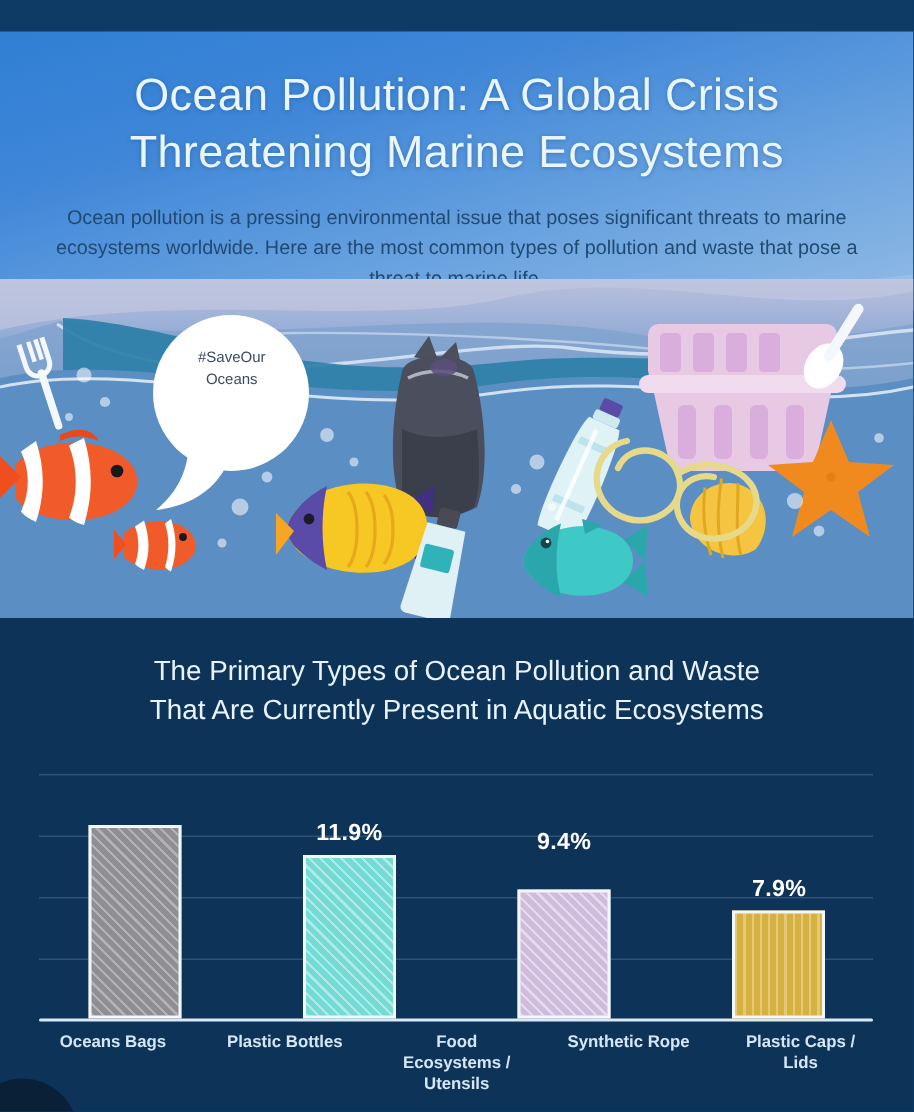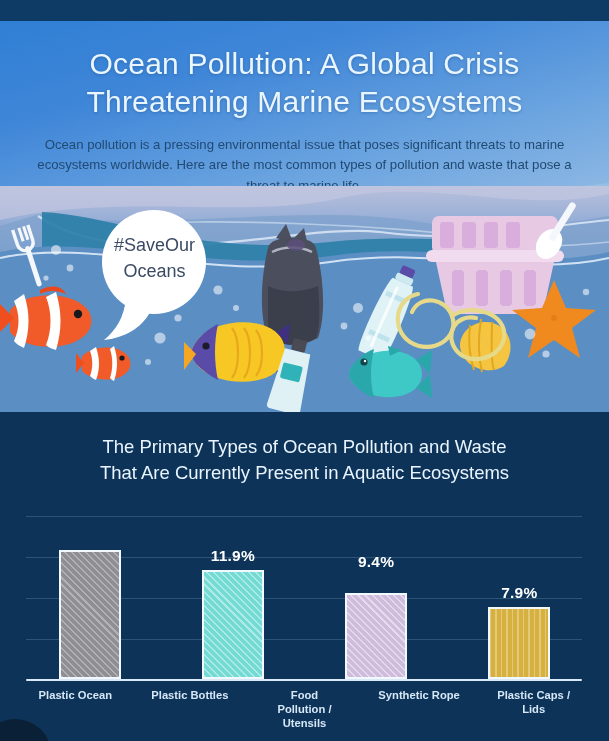--- a/index.html
+++ b/index.html
@@ -268,21 +268,21 @@
         <circle cx="546" cy="168" r="3.6"></circle>
         <circle cx="586" cy="106" r="3.2"></circle>
       </g>
 
       <g>
         <circle cx="154" cy="76" r="52" fill="#ffffff"></circle>
         <path d="M126,112 C124,132 116,144 104,154 C124,152 142,142 150,126 Z" fill="#ffffff"></path>
       </g>
     </svg>
 
-    <div style="position:absolute;left:102px;top:46px;width:105px;text-align:center;color:#3b4a63;font-size:18px;line-height:1.45;">
+    <div style="position:absolute;left:102px;top:46px;width:105px;text-align:center;color:#3b4a63;font-size:10px;line-height:1.45;">
       <div>#SaveOur</div>
       <div>Oceans</div>
     </div>
   </div>
 
   <div class="chart-panel">
 
     <div class="chart-title">
       <div>The Primary Types of Ocean Pollution and Waste</div>
       <div>That Are Currently Present in Aquatic Ecosystems</div>
@@ -308,28 +308,28 @@
           </div>
           <div class="bar-slot">
             <div class="bar-value" style="bottom: 77px;">7.9%</div>
             <div class="bar p-vert-gold" title="Synthetic Rope: 7.9%" style="height: 72px;"></div>
           </div>
         </div>
     </div>
 
     <div class="cat-labels" id="cat-container">
         <div class="cat">
-          <div>Plastic Ocean</div>
+          <div>Oceans Bags</div>
         </div>
         <div class="cat">
           <div>Plastic Bottles</div>
         </div>
         <div class="cat">
           <div>Food</div>
-          <div>Pollution /</div>
+          <div>Ecosystems /</div>
           <div>Utensils</div>
         </div>
         <div class="cat">
           <div>Synthetic Rope</div>
         </div>
         <div class="cat">
           <div>Plastic Caps /</div>
           <div>Lids</div>
         </div>
       </div>

